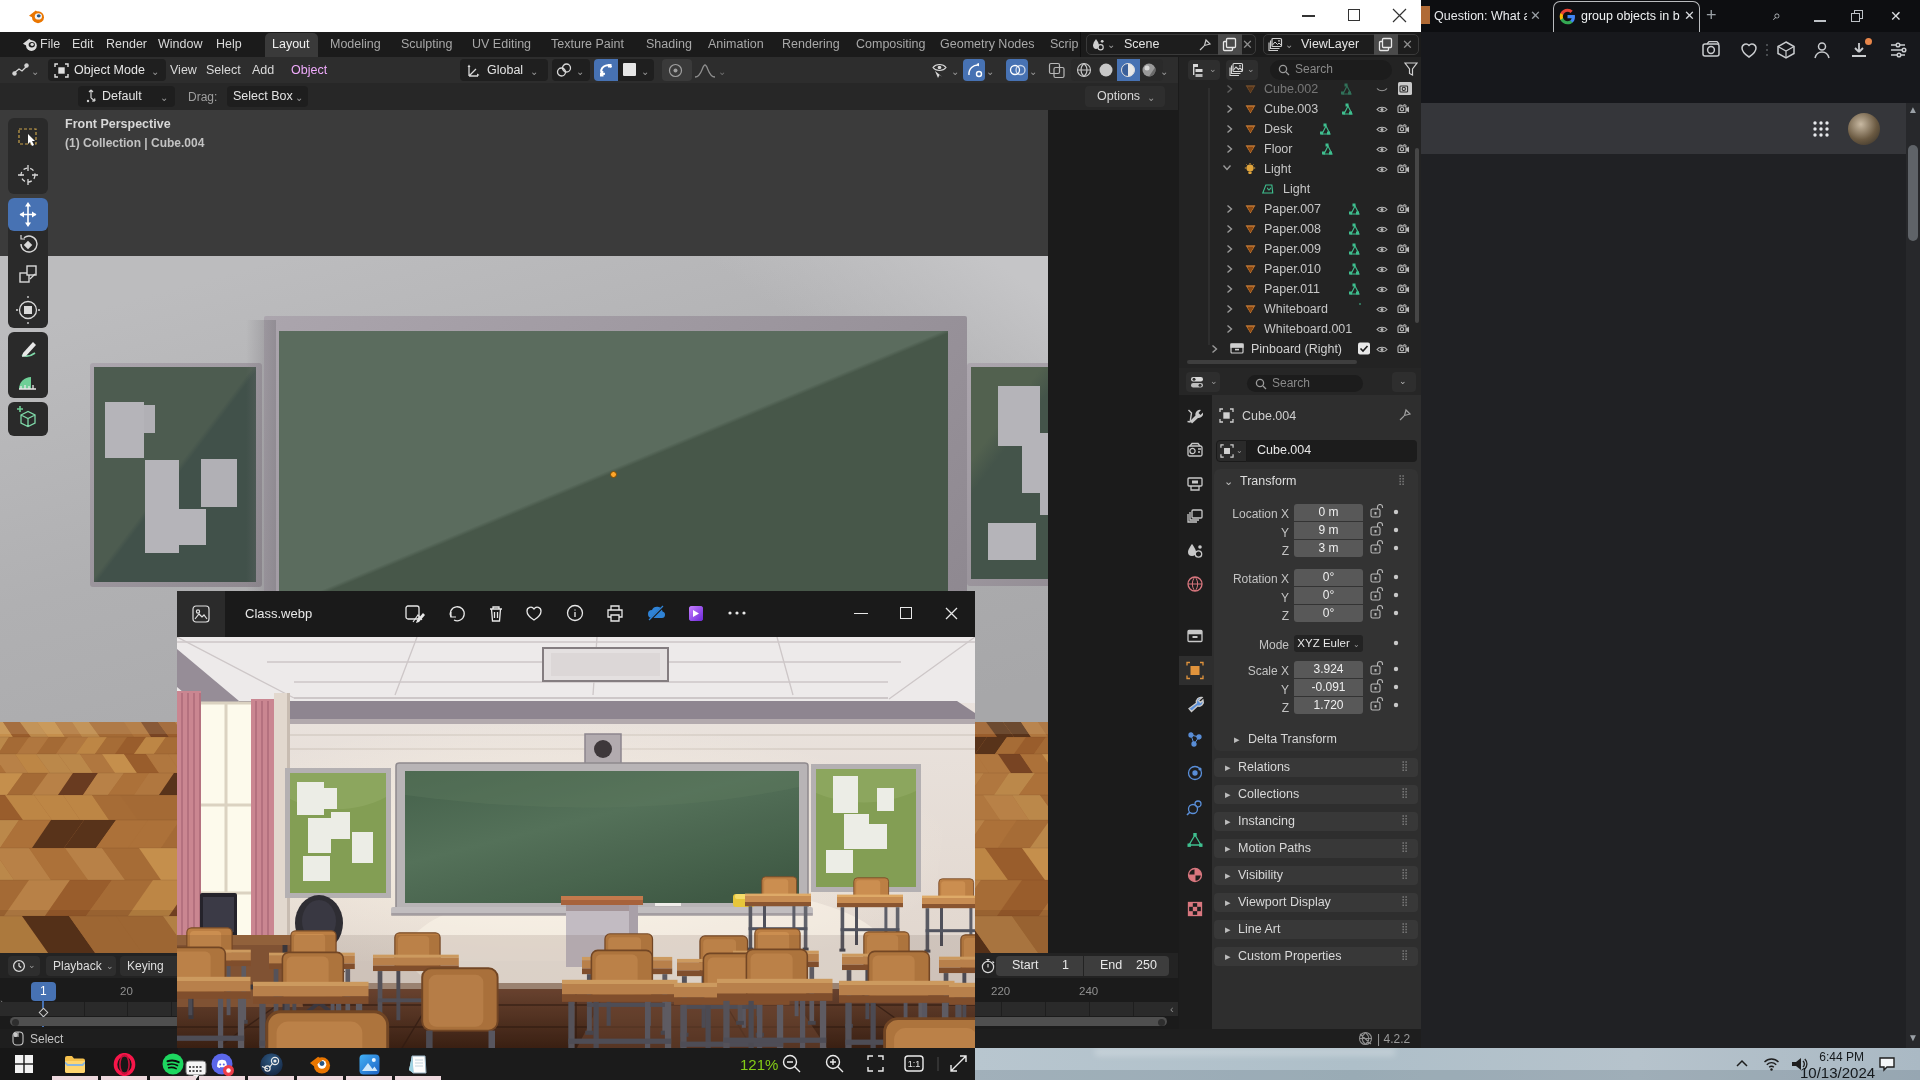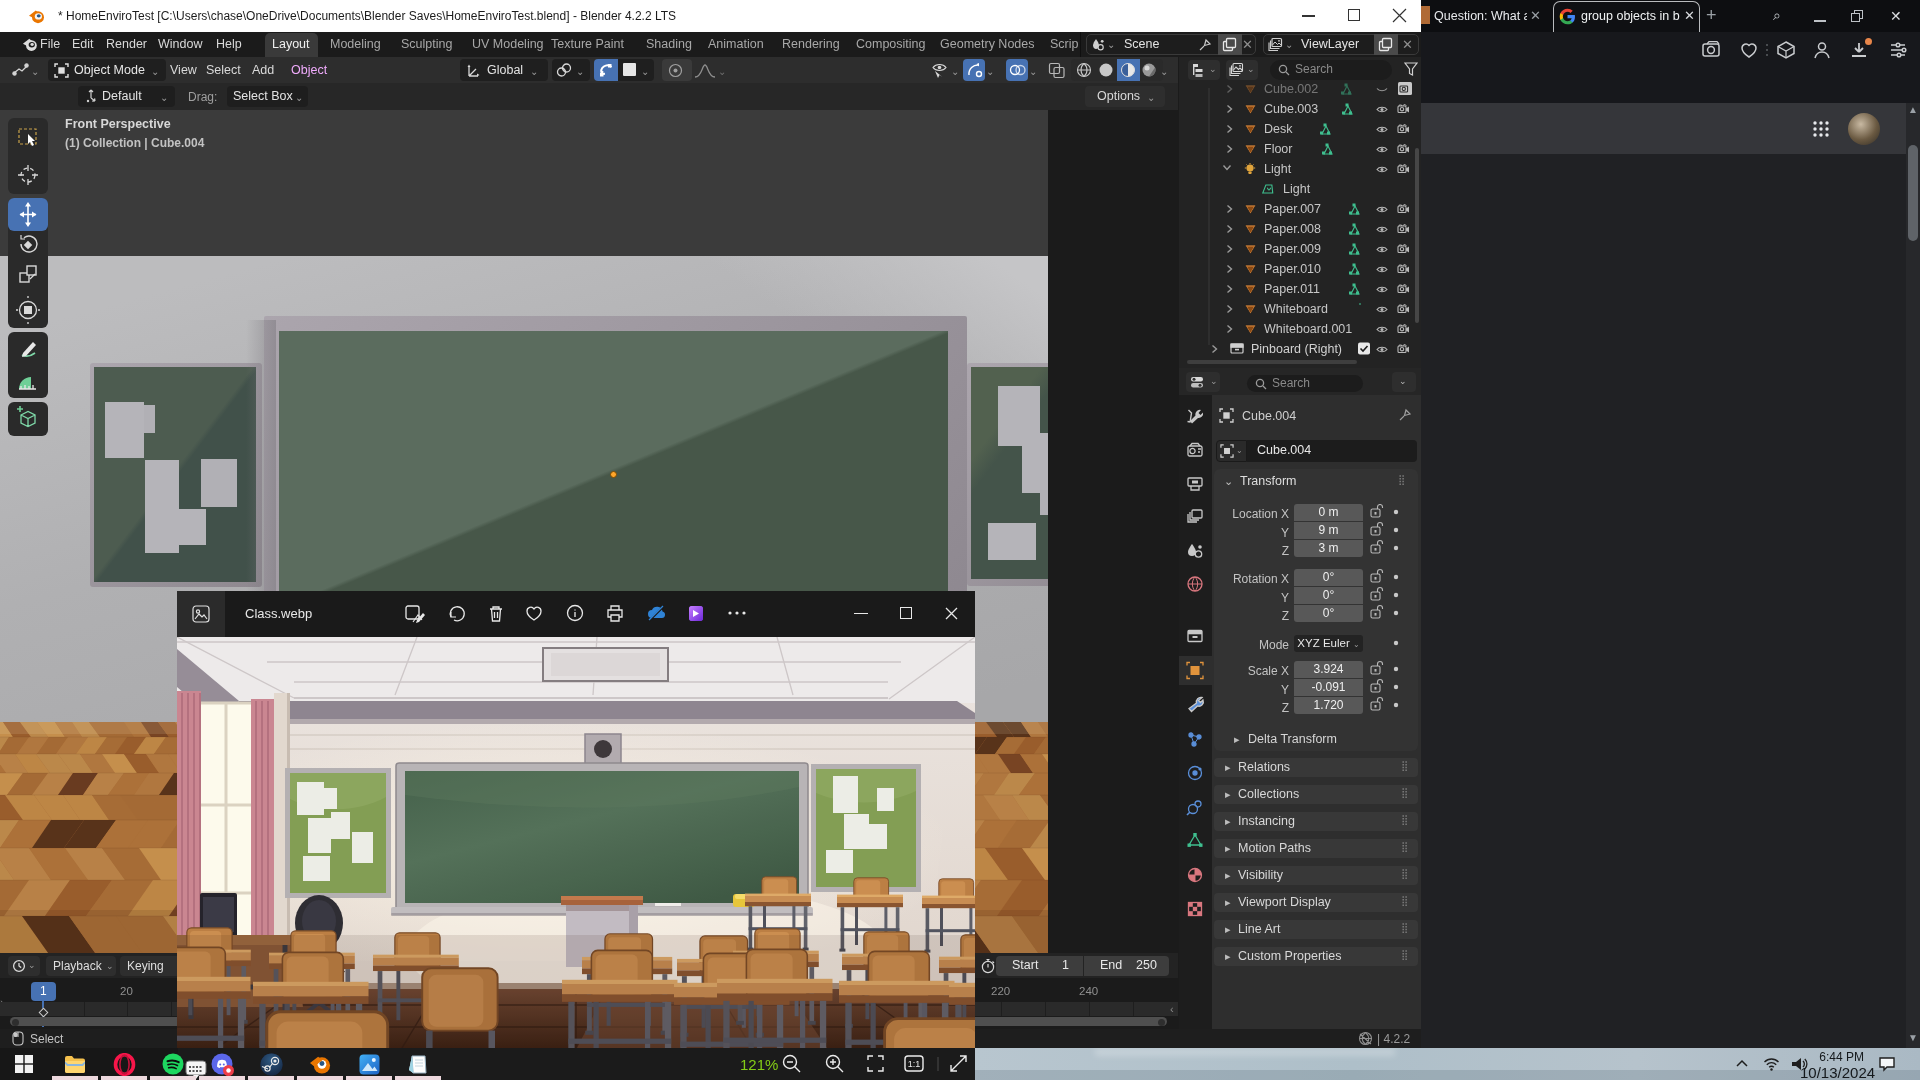--- a/index.html
+++ b/index.html
@@ -80,21 +80,20 @@
 
 <div class="abs" id="blender" style="left:0; top:0; width:1421px; height:1048px; background:#1b1b1b; z-index:2;">
 
   <div class="abs" style="left:0; top:0; width:1421px; height:32px; background:#ffffff;"></div>
   <svg class="abs" style="left:27px; top:7px;" width="19" height="18" viewBox="0 0 24 24">
     <path d="M2 11.5 L11 4.5 L16 8.5 L8 14.5 Z" fill="#ea7600"></path>
     <circle cx="14" cy="13.5" r="8" fill="#ea7600"></circle>
     <ellipse cx="14.5" cy="12.5" rx="4.8" ry="4.2" fill="#f4f4f4"></ellipse>
     <ellipse cx="15" cy="11.8" rx="2.6" ry="2.3" fill="#265787"></ellipse>
   </svg>
-  <div class="abs txt" style="left:58px; top:9px; font-size:12px; color:#1c1c1c;">* HomeEnviroTest [C:\Users\chase\OneDrive\Documents\Blender Saves\HomeEnviroTest.blend] - Blender 4.2.2 LTS</div>
   <div class="abs" style="left:1302px; top:15px; width:13px; height:1.5px; background:#333;"></div>
   <div class="abs" style="left:1348px; top:9px; width:12px; height:12px; border:1.2px solid #333;"></div>
   <svg class="abs" style="left:1392px; top:8px;" width="15" height="15" viewBox="0 0 15 15" stroke="#333" stroke-width="1.2">
         <path d="M1 1l13 13M14 1L1 14"></path>
       </svg>
 
   <div class="abs" id="menurow" style="left:0; top:32px; width:1421px; height:25px; background:#1b1b1b;">
     <svg class="abs" style="left:21px; top:4px;" width="18" height="17" viewBox="0 0 24 24">
       <path d="M2 11 L11 4 L16 8 L8 14 Z" fill="#dddddd"></path>
       <circle cx="14" cy="13.5" r="7.6" fill="#dddddd"></circle>
@@ -103,21 +102,21 @@
     </svg>
     <div class="abs txt" style="left:40px; top:5px; font-size:12.5px; color:#d9d9d9;">File</div>
     <div class="abs txt" style="left:72px; top:5px; font-size:12.5px; color:#d9d9d9;">Edit</div>
     <div class="abs txt" style="left:106px; top:5px; font-size:12.5px; color:#d9d9d9;">Render</div>
     <div class="abs txt" style="left:158px; top:5px; font-size:12.5px; color:#d9d9d9;">Window</div>
     <div class="abs txt" style="left:216px; top:5px; font-size:12.5px; color:#d9d9d9;">Help</div>
     <div class="abs" style="left:265px; top:1px; width:53px; height:24px; background:#3a3a3a; border-radius:5px 5px 0 0;"></div>
     <div class="abs txt" style="left:272px; top:5px; font-size:12.5px; color:#f0f0f0;">Layout</div>
     <div class="abs txt" style="left:330px; top:5px; font-size:12.5px; color:#a8a8a8;">Modeling</div>
     <div class="abs txt" style="left:401px; top:5px; font-size:12.5px; color:#a8a8a8;">Sculpting</div>
-    <div class="abs txt" style="left:472px; top:5px; font-size:12.5px; color:#a8a8a8;">UV Modeling</div>
+    <div class="abs txt" style="left:472px; top:5px; font-size:12.5px; color:#a8a8a8;">UV Editing</div>
     <div class="abs txt" style="left:551px; top:5px; font-size:12.5px; color:#a8a8a8;">Texture Paint</div>
     <div class="abs txt" style="left:646px; top:5px; font-size:12.5px; color:#a8a8a8;">Shading</div>
     <div class="abs txt" style="left:708px; top:5px; font-size:12.5px; color:#a8a8a8;">Animation</div>
     <div class="abs txt" style="left:782px; top:5px; font-size:12.5px; color:#a8a8a8;">Rendering</div>
     <div class="abs txt" style="left:856px; top:5px; font-size:12.5px; color:#a8a8a8;">Compositing</div>
     <div class="abs txt" style="left:940px; top:5px; font-size:12.5px; color:#a8a8a8;">Geometry Nodes</div>
     <div class="abs txt" style="left:1050px; top:5px; font-size:12.5px; color:#a8a8a8; width:28px; overflow:hidden;">Scripting</div>
     <div class="abs" style="left:1080px; top:0px; width:1px; height:25px; background:#0f0f0f;"></div>
 
     <div class="abs" style="left:1086px; top:2px; width:170px; height:21px; background:#1d1d1d; border:1px solid #3a3a3a; border-radius:5px;"></div>

